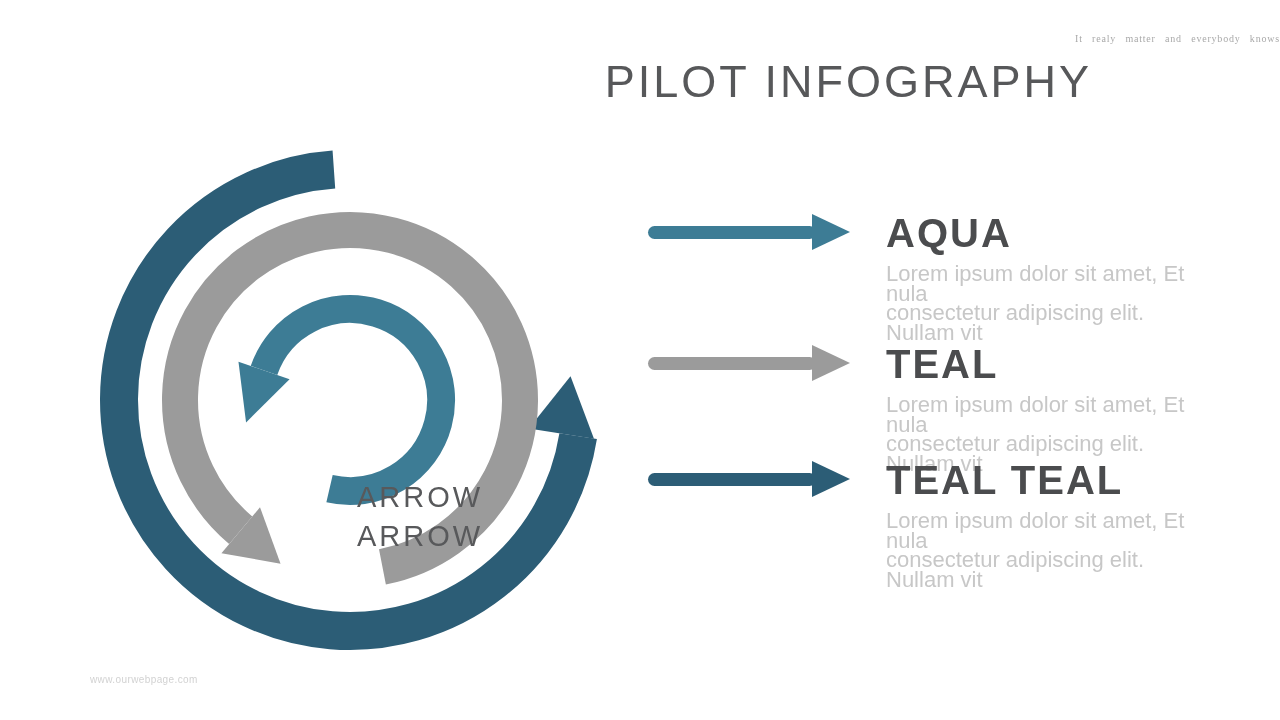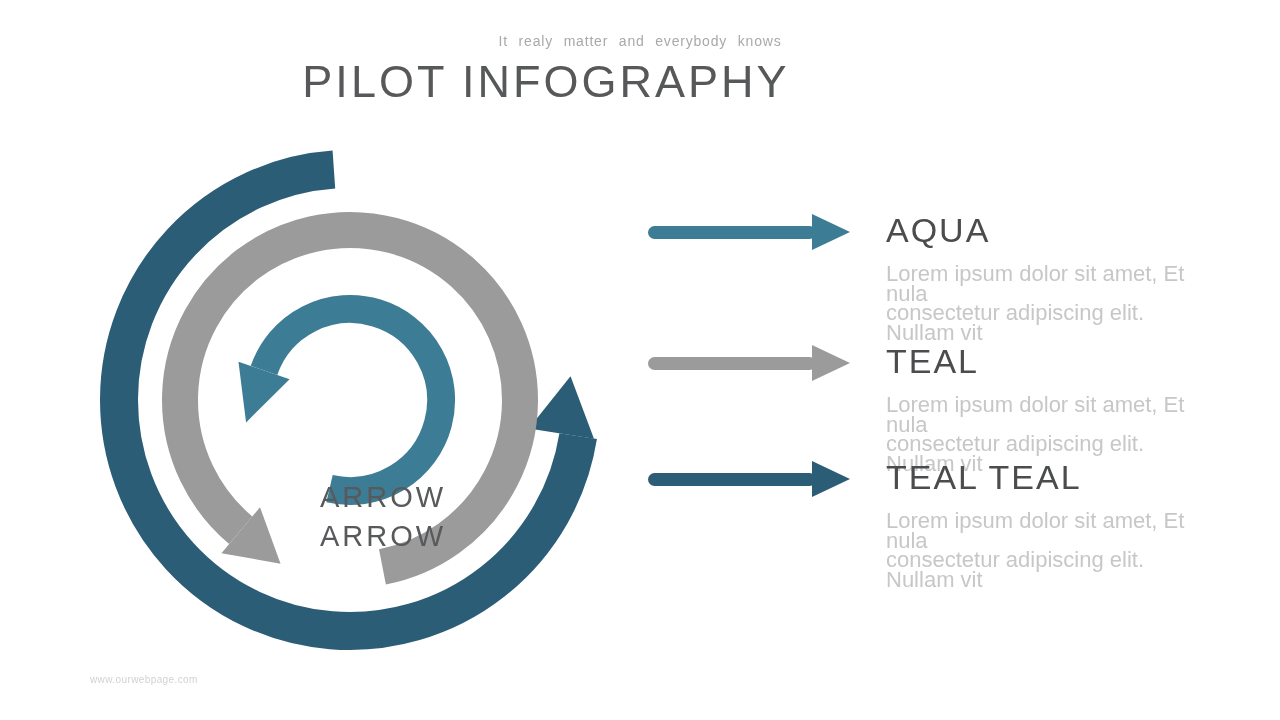--- a/index.html
+++ b/index.html
@@ -20,36 +20,38 @@
     font-family:"Liberation Sans", sans-serif;
     background:var(--background);
     position:relative;
     overflow:hidden;
   }
   .slide{position:absolute;left:0;top:0;width:1280px;height:720px;background:var(--background);}
 
   
   .subtitle{
     position:absolute;left:0;top:33px;width:1280px;
-    text-align:center;
-    font-size:14px;letter-spacing:.8px;word-spacing:6px;
+    text-align:right;
+    font-size:10px;letter-spacing:.8px;word-spacing:6px;
     color:var(--subtitle-text);
+    font-family:Liberation Serif, serif;
   }
   .title{
     position:absolute;left:0;top:56px;width:1092px;
-    text-align:center;
+    text-align:right;
     font-size:45px;font-weight:300;letter-spacing:3px;
     color:var(--title-text);
   }
 
   
   .diagram{position:absolute;left:70px;top:120px;width:560px;height:570px;}
   .diagram svg{display:block;width:560px;height:570px;}
   .center-label{
     position:absolute;left:250px;top:358px;width:200px;
+    text-align:center;
     font-size:29px;line-height:39px;letter-spacing:3px;
     color:var(--center-text);
   }
 
   
   .legend-item{position:absolute;left:648px;width:600px;height:100px;}
   .legend-item.i0{top:214px;}
   .legend-item.i1{top:345px;}
   .legend-item.i2{top:461px;}
   .arrow-shaft{
@@ -63,21 +65,21 @@
   }
   .c-aqua .arrow-shaft{background:var(--aqua);}
   .c-aqua .arrow-head{border-left-color:var(--aqua);}
   .c-gray .arrow-shaft{background:var(--gray);}
   .c-gray .arrow-head{border-left-color:var(--gray);}
   .c-dark-teal .arrow-shaft{background:var(--dark-teal);}
   .c-dark-teal .arrow-head{border-left-color:var(--dark-teal);}
 
   .legend-label{
     position:absolute;left:238px;top:-3px;
-    font-size:34px;font-weight:400;letter-spacing:2px;
+    font-size:40px;font-weight:700;letter-spacing:2px;
     color:var(--label-text);white-space:nowrap;
   }
   .legend-desc{
     position:absolute;left:238px;top:50px;width:330px;
     font-size:22px;line-height:19.5px;
     color:var(--muted-text);
   }
 
   
   .footer{

